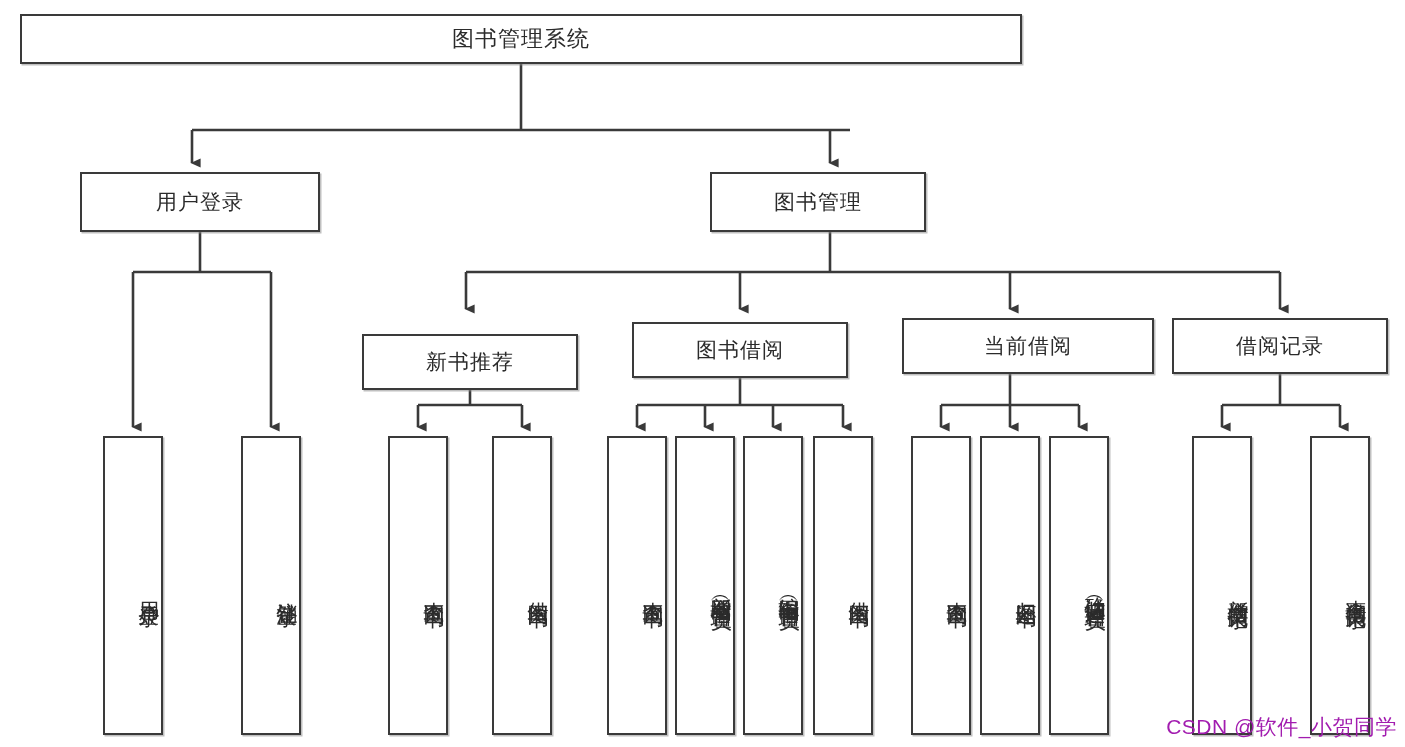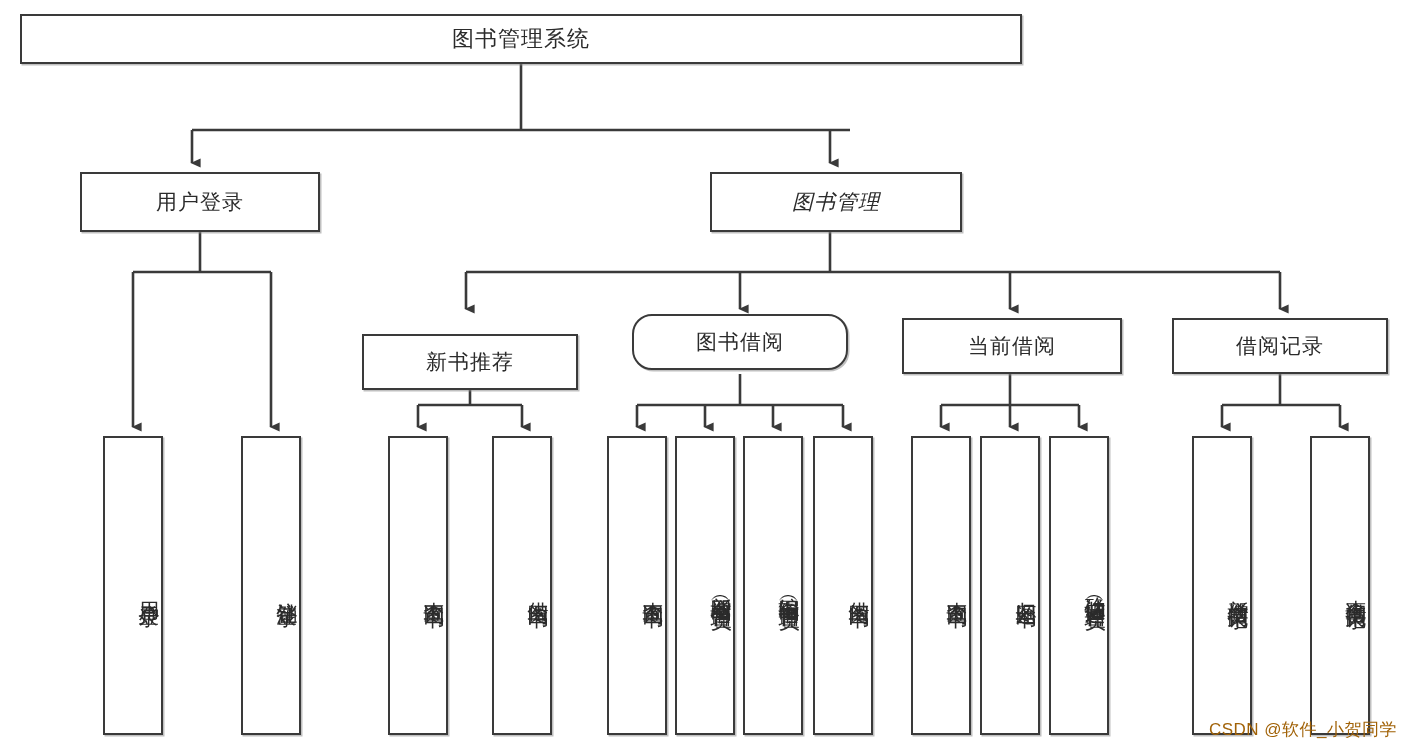--- a/index.html
+++ b/index.html
@@ -39,22 +39,22 @@
     writing-mode:vertical-rl;
     text-orientation:upright;
     line-height:1.12;
     display:block;
   }
   .node.title{font-size:22px;}
   #wire{position:absolute;left:0;top:0;}
   .wm{
     position:absolute;
     right:8px;bottom:6px;
-    font-size:17px;
-    color:#a16207;
+    font-size:21px;
+    color:#a21caf;
     letter-spacing:.5px;
     white-space:nowrap;
     pointer-events:none;
   }
 </style>
 </head>
 <body>
 
 <div id="canvas">
 
@@ -108,31 +108,31 @@
     </g>
   </svg>
 
   <div class="node h title" style="left:20px;top:14px;width:1002px;height:50px;">
     <span>图书管理系统</span>
   </div>
 
   <div class="node h" style="left:80px;top:172px;width:240px;height:60px;">
     <span>用户登录</span>
   </div>
-  <div class="node h" style="left:710px;top:172px;width:252px;height:60px;font-style:italic;">
+  <div class="node h" style="left:710px;top:172px;width:216px;height:60px;">
     <span>图书管理</span>
   </div>
 
   <div class="node h" style="left:362px;top:334px;width:216px;height:56px;">
     <span>新书推荐</span>
   </div>
-  <div class="node h" style="left:632px;top:314px;width:216px;height:56px;border-radius:20px;">
+  <div class="node h" style="left:632px;top:322px;width:216px;height:56px;">
     <span>图书借阅</span>
   </div>
-  <div class="node h" style="left:902px;top:318px;width:220px;height:56px;">
+  <div class="node h" style="left:902px;top:318px;width:252px;height:56px;">
     <span>当前借阅</span>
   </div>
   <div class="node h" style="left:1172px;top:318px;width:216px;height:56px;text-align:right;">
     <span>借阅记录</span>
   </div>
 
   <div class="node v" style="left:103px;top:436px;width:60px;height:299px;">
     <span class="txt">用户登录</span>
   </div>
   <div class="node v" style="left:241px;top:436px;width:60px;height:299px;">

